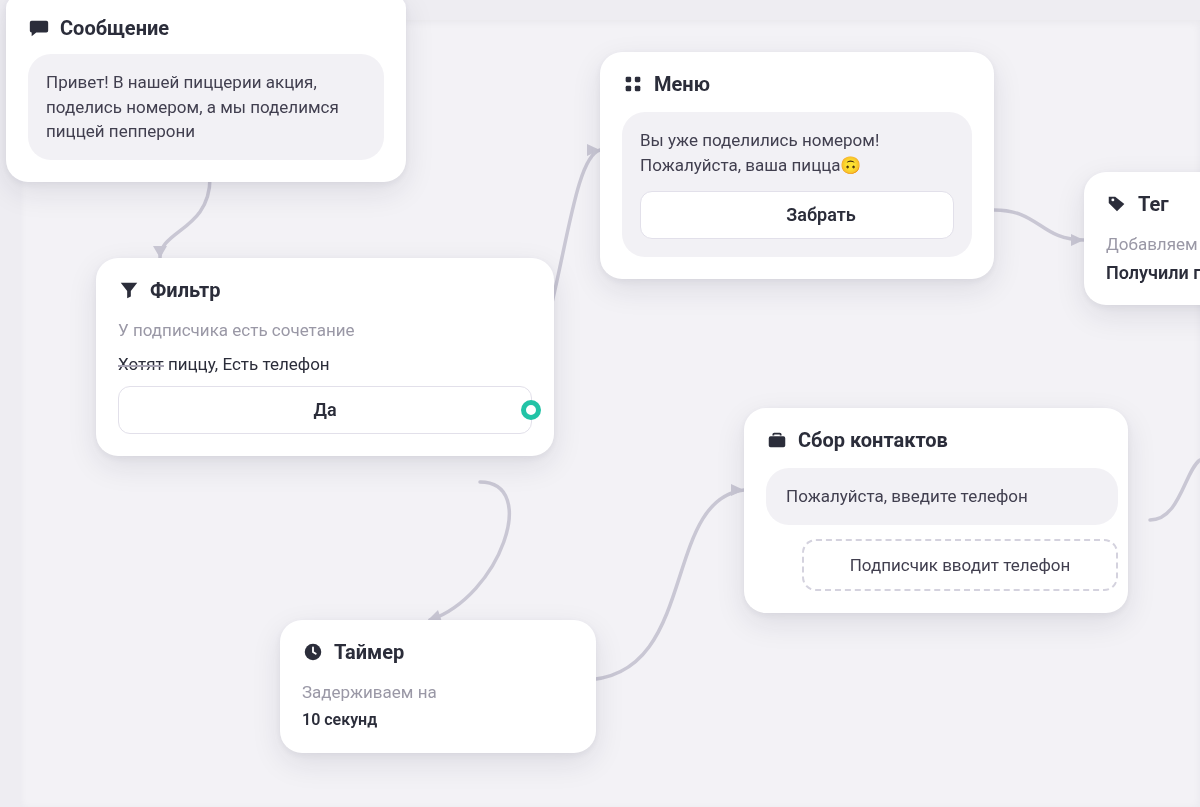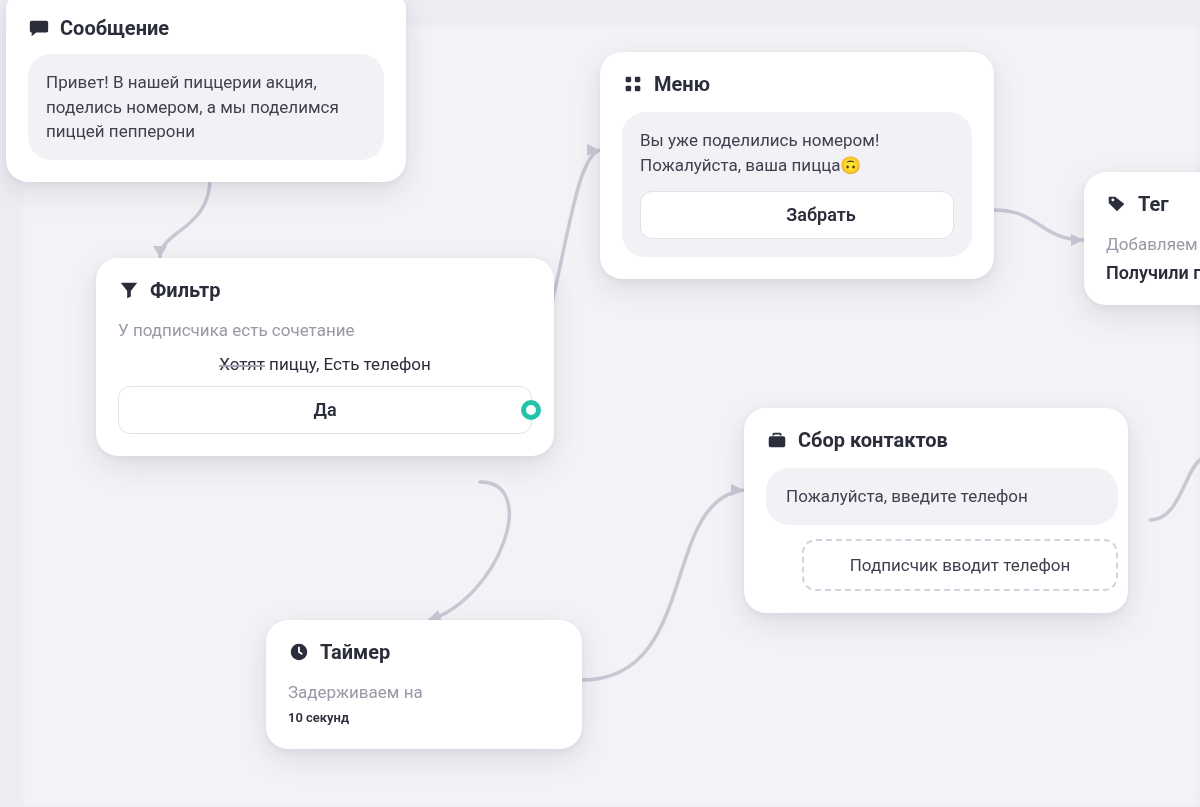--- a/index.html
+++ b/index.html
@@ -83,27 +83,27 @@
   svg.edges{position:absolute;inset:0;width:1200px;height:807px;pointer-events:none;}
   .edge{fill:none;stroke:#c9c7d4;stroke-width:3.5;stroke-linecap:round;}
   .arrow{fill:#c9c7d4;}
 
   
   .card-msg{left:6px;top:-4px;width:400px;border-top-left-radius:12px;border-top-right-radius:12px;}
   .card-msg .card-header{margin-bottom:14px;}
 
   .card-filter{left:96px;top:258px;width:458px;}
   .card-filter .desc{margin:4px 0 10px 0;}
-  .card-filter .tags{font-size:17px;color:#2b2d3a;margin-bottom:8px;text-align:center;}
+  .card-filter .tags{font-size:17px;color:#2b2d3a;margin-bottom:8px;}
   .card-filter .tags .first-word{position:relative;display:inline-block;}
   .card-filter .tags .first-word::after{
     content:"";position:absolute;left:0;right:0;top:55%;border-top:2px solid #a7a4b3;
   }
 
-  .card-timer{left:266px;top:620px;width:316px;padding-bottom:24px;}
+  .card-timer{left:280px;top:620px;width:316px;padding-bottom:24px;}
   .card-timer .desc{margin-top:6px;}
 
   .card-menu{left:600px;top:52px;width:394px;}
   .card-menu .btn{margin-top:14px;padding-left:48px;}
   .card-menu .panel{padding:16px 18px 18px 18px;}
   .card-menu .panel-inner{margin-bottom:0;}
 
   .card-collect{left:744px;top:408px;width:384px;padding-right:10px;}
   .card-collect .panel{padding:16px 20px;}
 
@@ -173,21 +173,21 @@
     <div class="card-header">
       <span class="header-icon">
         <svg viewBox="0 0 24 24">
             <circle cx="12" cy="12" r="9" fill="#2b2d3a"></circle>
             <path d="M12 7v5l3 2" stroke="#fff" stroke-width="2" fill="none" stroke-linecap="round"></path>
           </svg>
       </span>
       <span class="card-title">Таймер</span>
     </div>
     <div class="muted desc">Задерживаем на</div>
-    <div class="strong" style="margin-top:4px;font-size:13px;">10 секунд</div>
+    <div class="strong" style="margin-top:4px;font-size:16px;">10 секунд</div>
   </div>
 
   <div class="card card-menu">
     <div class="card-header">
       <span class="header-icon">
         <svg viewBox="0 0 24 24">
             <rect x="4" y="4" width="6" height="6" rx="1.5"></rect>
             <rect x="14" y="4" width="6" height="6" rx="1.5"></rect>
             <rect x="4" y="14" width="6" height="6" rx="1.5"></rect>
             <rect x="14" y="14" width="6" height="6" rx="1.5"></rect>

